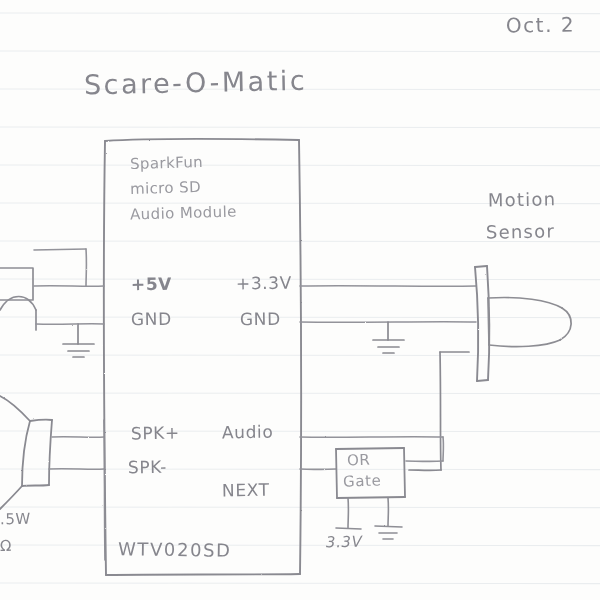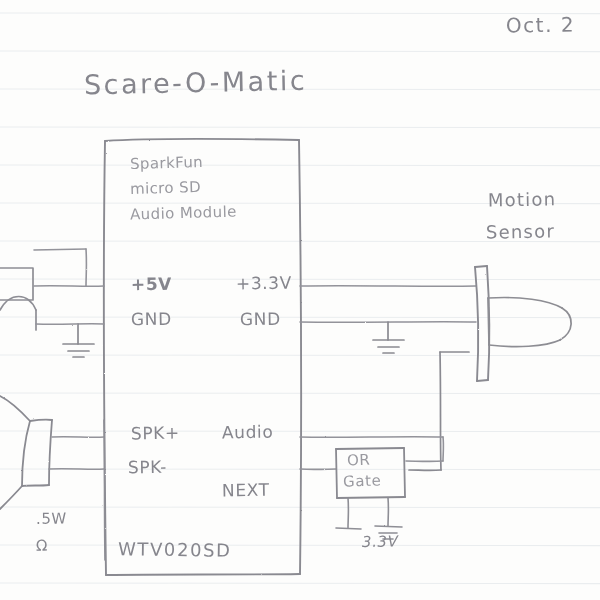--- a/index.html
+++ b/index.html
@@ -44,21 +44,21 @@
   .t-date {
     font-size: 20px;
     letter-spacing: 1.5px;
     transform: rotate(-1deg);
   }
   .t-mod { font-size: 15px; letter-spacing: 0.4px; }
   .t-pin { font-size: 17px; letter-spacing: 0.6px; }
   .t-part { font-size: 18px; letter-spacing: 1.6px; }
   .t-sensor { font-size: 18px; letter-spacing: 1.2px; }
   .t-gate { font-size: 15px; letter-spacing: 0.6px; }
-  .t-small { font-size: 15px; letter-spacing: 0.6px; padding-left: 36px; }
+  .t-small { font-size: 15px; letter-spacing: 0.6px; }
   .rot-a { transform: rotate(-1.6deg); }
   .rot-b { transform: rotate(-1deg); }
   .rot-c { transform: rotate(-2.2deg); }
   .rot-d { transform: rotate(0.8deg); }
 </style>
 </head>
 <body>
 
 <div id="sheet">
 

